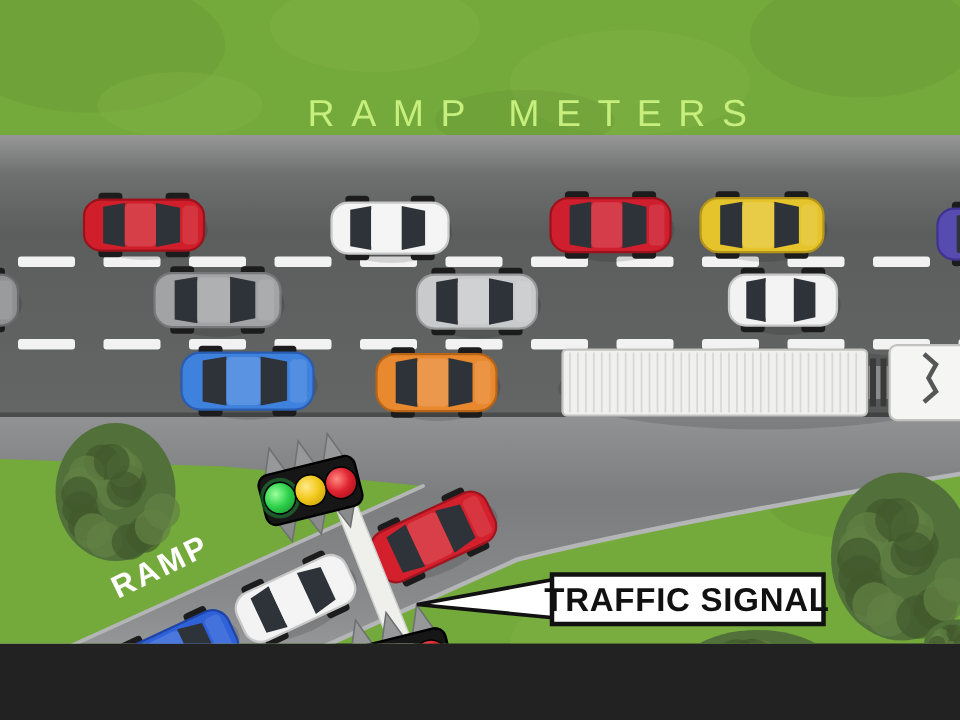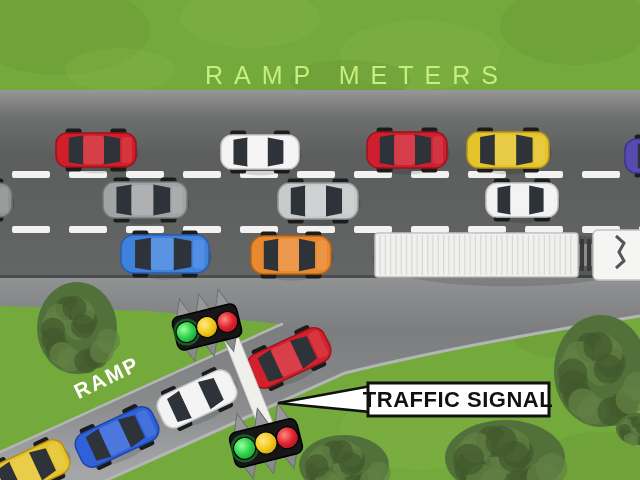--- a/index.html
+++ b/index.html
@@ -1,16 +1,16 @@
 <!DOCTYPE html>
 <html><head>
 <meta charset="utf-8">
 <style>
   html,body{margin:0;padding:0;background:#222;}
-  #stage{width:640px;height:480px;position:relative;overflow:hidden;margin:0 auto;}
+  #stage{width:640px;height:429px;position:relative;overflow:hidden;margin:0 auto;}
   svg{display:block;}
   .title-text{font-family:"Liberation Sans",sans-serif;font-size:25px;font-weight:500;letter-spacing:11px;}
   .ramp-text{font-family:"Liberation Sans",sans-serif;font-size:21px;font-weight:bold;letter-spacing:2px;}
   .signal-label-text{font-family:"Liberation Sans",sans-serif;font-size:22px;font-weight:bold;letter-spacing:0.5px;}
 </style>
 </head>
 <body>
 
 <div id="stage">
 <svg id="scene" width="640" height="480" viewBox="0 0 640 480" xmlns="http://www.w3.org/2000/svg">

